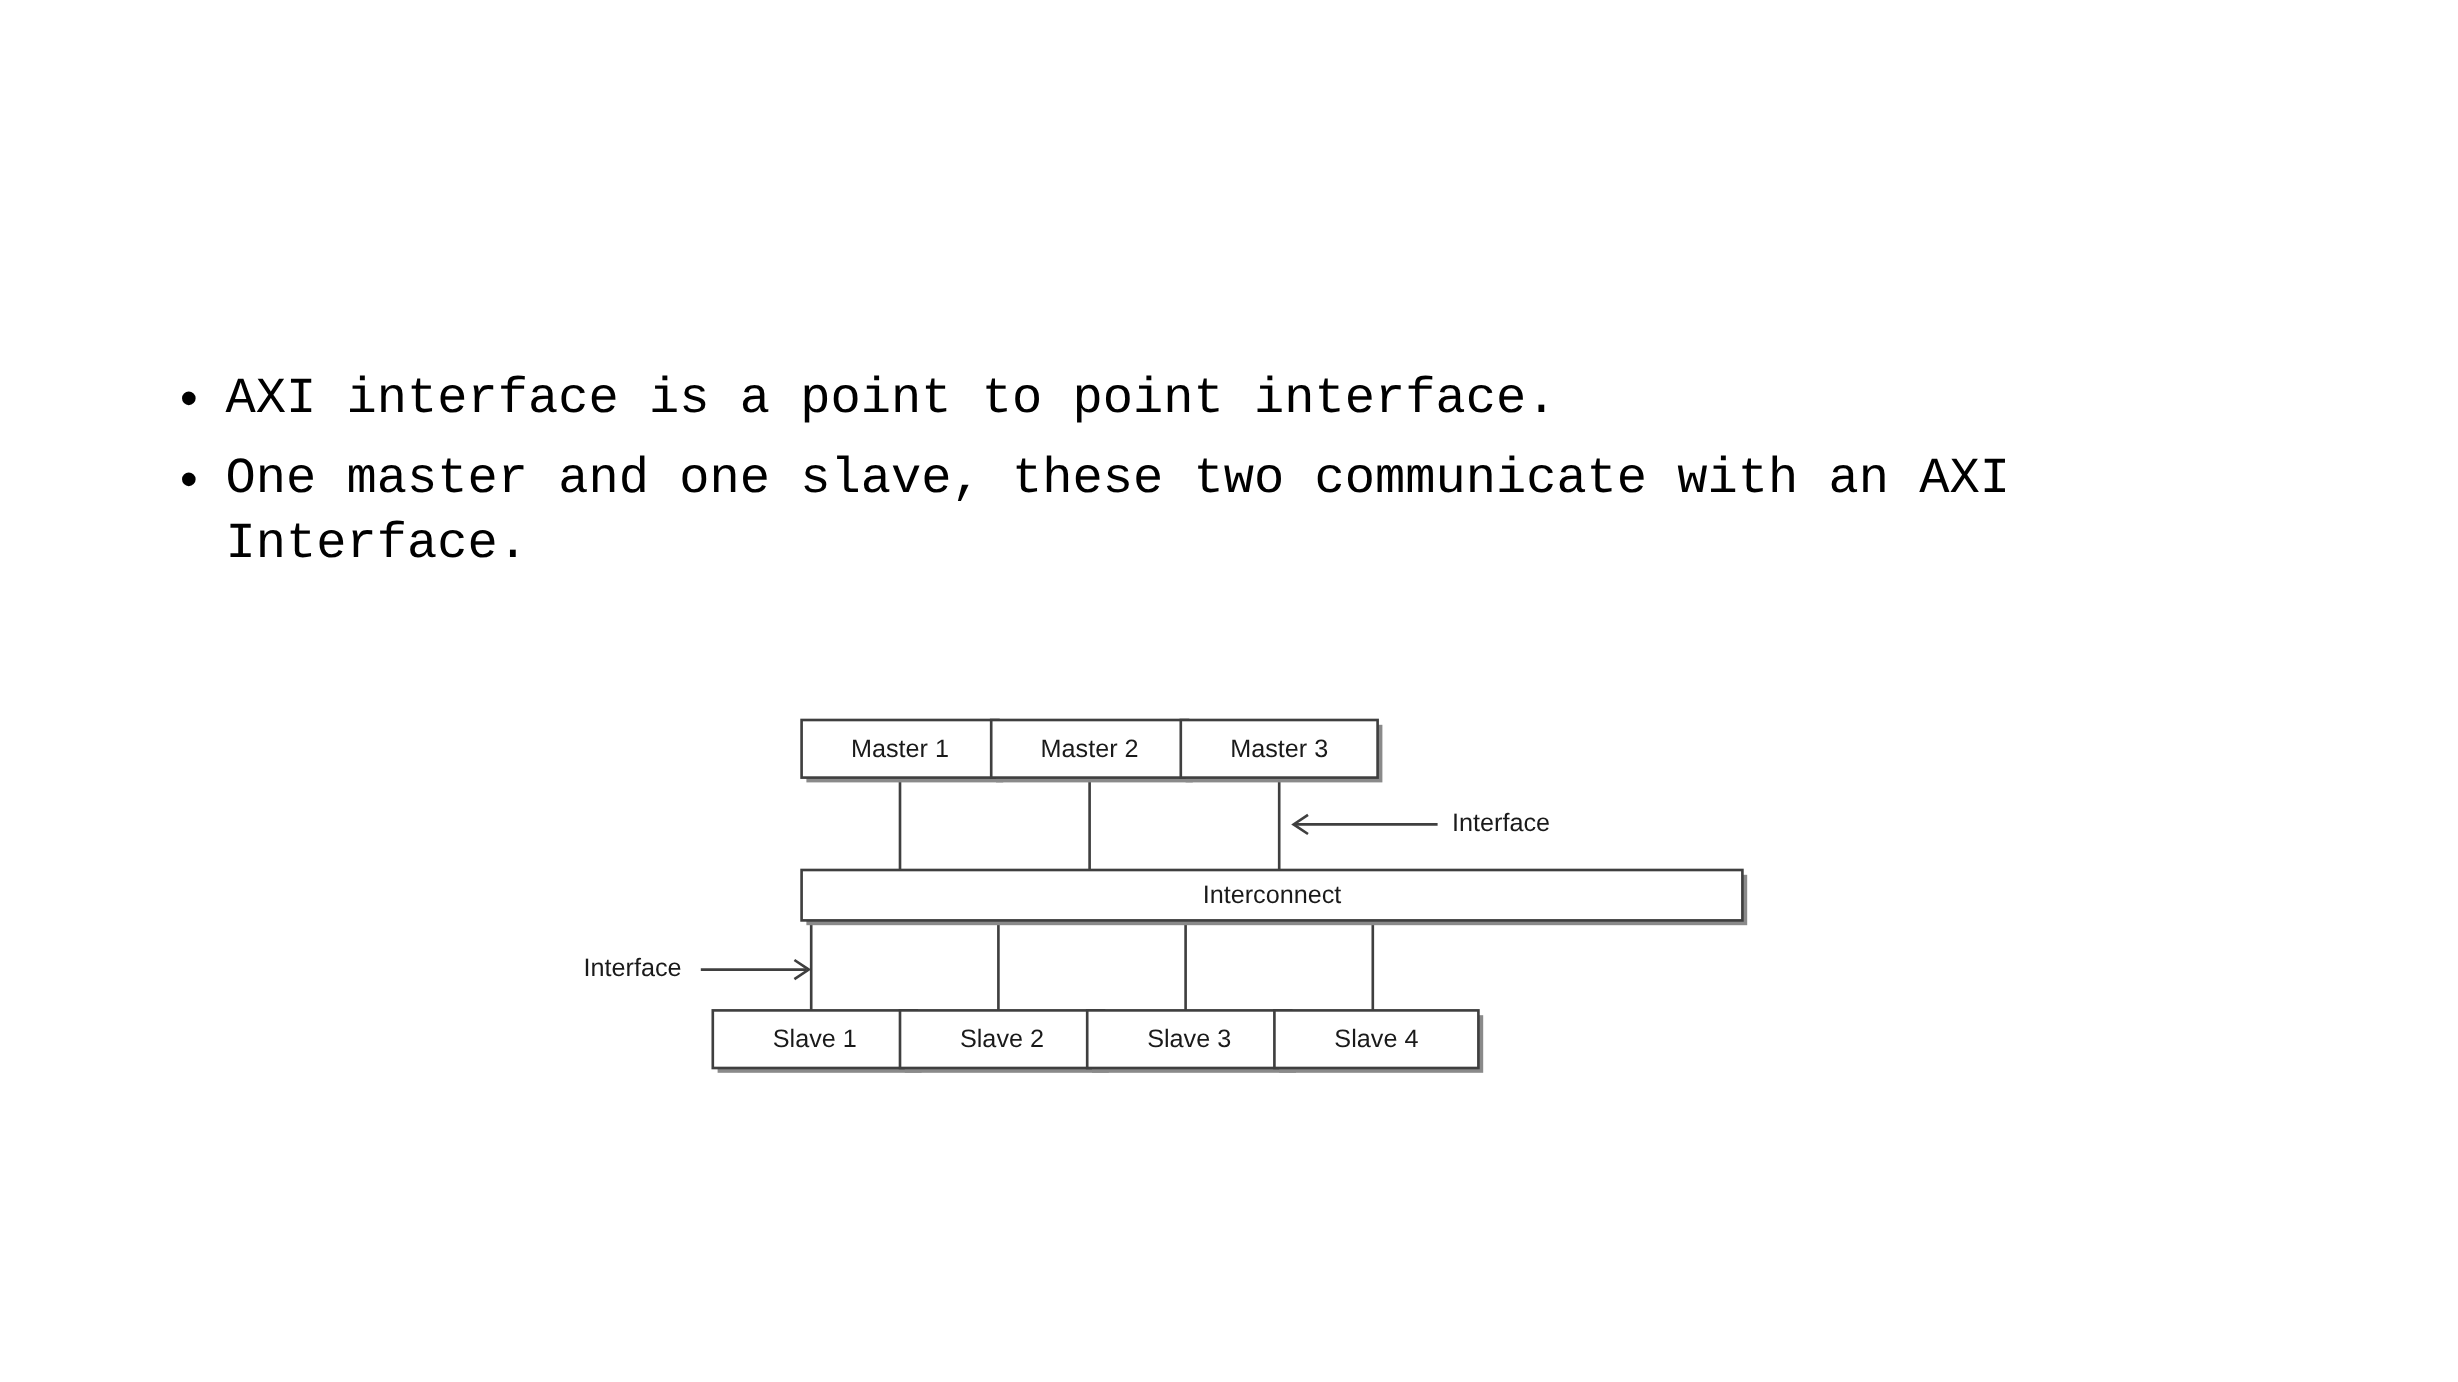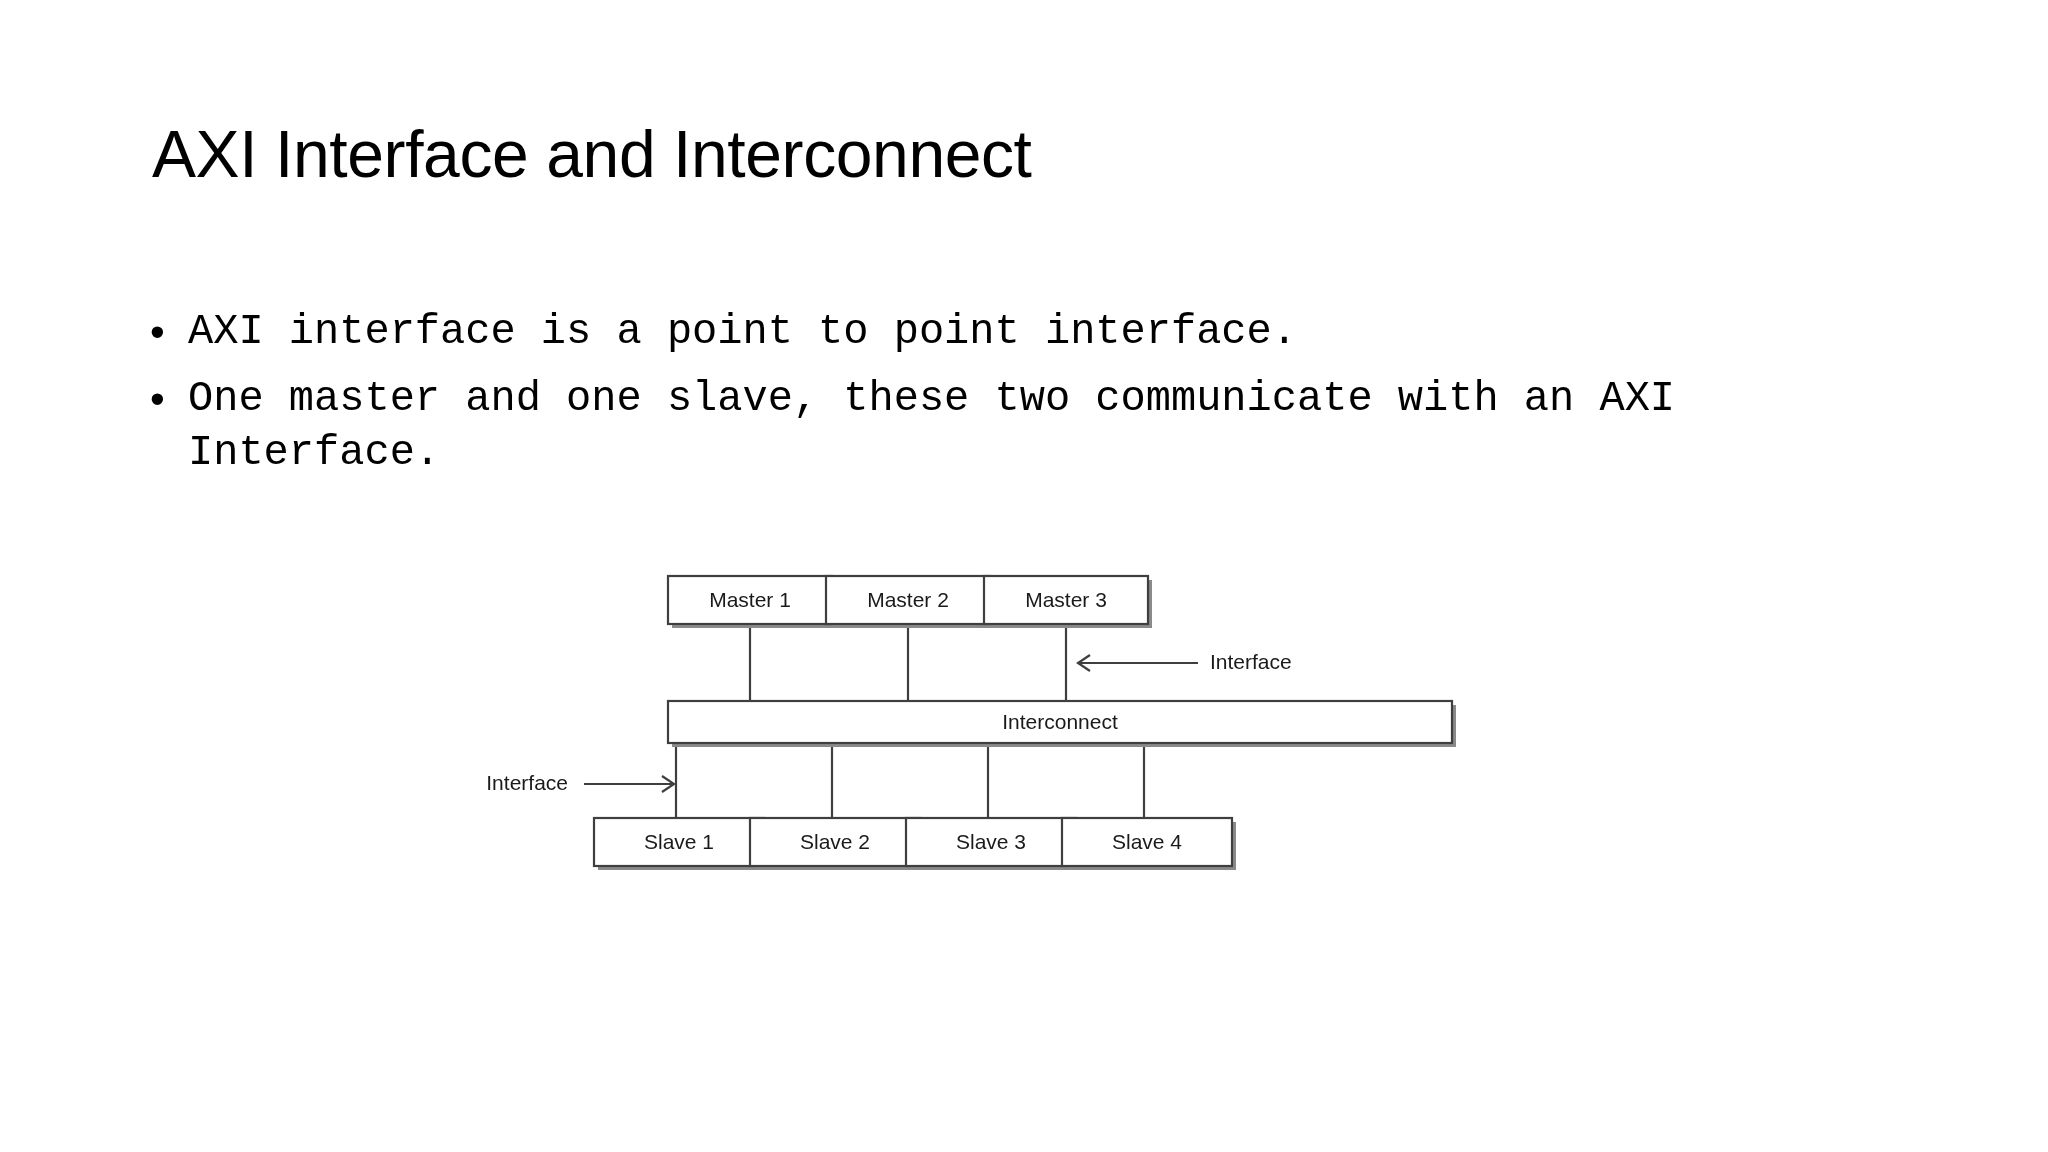--- a/index.html
+++ b/index.html
@@ -63,21 +63,21 @@
   .bullet-text {
     flex: 1 1 auto;
     padding-right: 200px;
     font-family: Liberation Mono, monospace;
   }
 
   
   .diagram {
     position: absolute;
     left: 480px;
-    top: 556px;
+    top: 580px;
     width: 1100px;
     height: 330px;
   }
   .diagram svg {
     display: block;
     width: 1100px;
     height: 330px;
     overflow: visible;
   }
   .dg-box-fill { fill: #ffffff; }
@@ -99,21 +99,20 @@
     dominant-baseline: middle;
   }
   .dg-annot.left { text-anchor: start; }
   .dg-annot.right { text-anchor: end; }
 </style>
 </head>
 <body>
 
 <div class="slide">
 
-  <div class="slide-title">AXI Interface and Interconnect</div>
 
   <div class="bullet-list">
 
     <div class="bullet-item">
       <span class="bullet-dot">•</span>
       <span class="bullet-text">AXI interface is a point to point interface.</span>
     </div>
 
     <div class="bullet-item">
       <span class="bullet-dot">•</span>

